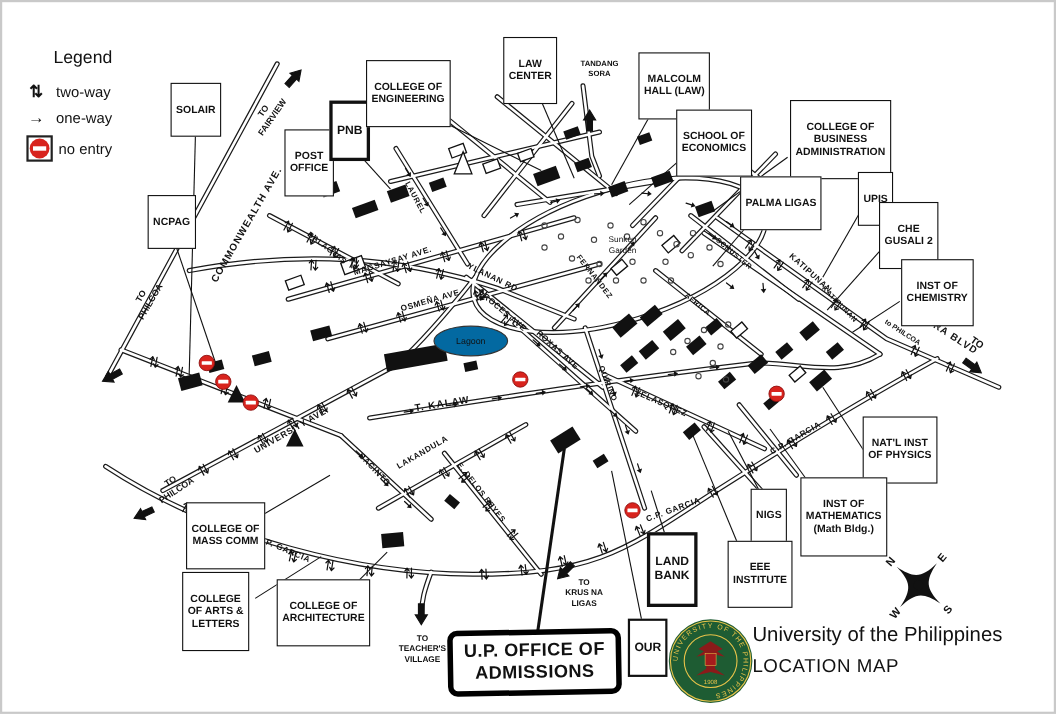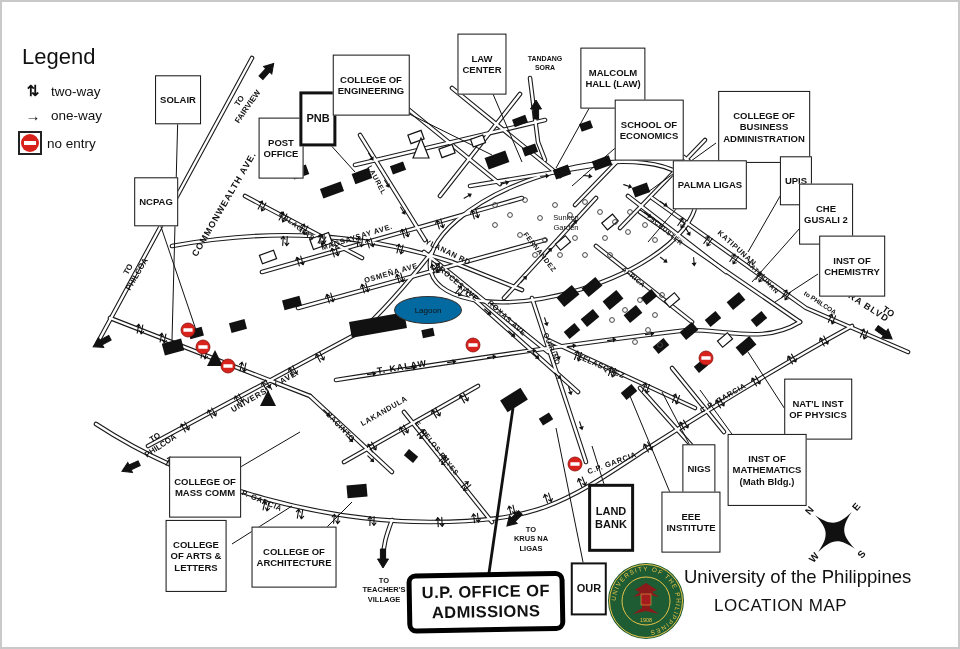--- a/index.html
+++ b/index.html
@@ -21,37 +21,37 @@
        letter-spacing:.4px;padding:5px 10px;transform:translate(-50%,-50%) rotate(-1deg);}
   
   .st{position:absolute;z-index:9;font-size:7.5px;font-weight:700;white-space:nowrap;
       letter-spacing:.6px;transform:translate(-50%,-50%);}
   .big{font-size:9px;letter-spacing:1px;}
   
   .dir{position:absolute;z-index:10;font-size:7.5px;font-weight:700;text-align:center;
        white-space:pre-line;line-height:1.25;transform:translate(-50%,-50%);}
   
   #legend{position:absolute;left:22px;top:44px;z-index:12;}
-  #legend .lt{font-size:22px;font-weight:500;margin-bottom:12px;}
+  #legend .lt{font-size:16px;font-weight:500;margin-bottom:12px;text-align:right;}
   .lrow{display:flex;align-items:center;gap:7px;margin-bottom:7px;font-size:13.5px;}
   .licon{font-size:15px;font-weight:700;width:22px;text-align:center;}
   .ne-box{width:24px;height:24px;border:2px solid #222;background:#fff;box-sizing:border-box;
           display:inline-flex;align-items:center;justify-content:center;}
   .ne-c{width:18px;height:18px;border-radius:50%;background:#d8231d;position:relative;}
   .ne-c::after{content:"";position:absolute;left:3px;right:3px;top:7px;height:4px;background:#fff;}
   
   #lagoon{position:absolute;z-index:9;width:66px;height:26px;border:1.2px solid #333;
           border-radius:50%;display:flex;align-items:center;justify-content:center;
           font-size:8px;transform:translate(-50%,-50%);background:#0369a1;}
   .feat{position:absolute;z-index:9;font-size:7.5px;text-align:center;white-space:pre-line;
         transform:translate(-50%,-50%);line-height:1.3;}
   
   #titleblock{position:absolute;left:684px;top:566px;z-index:12;}
   #titleblock .t1{font-size:18.5px;line-height:1.16;}
-  #titleblock .t2{font-size:17px;margin-top:9px;letter-spacing:.5px;margin-left:30px;}
+  #titleblock .t2{font-size:17px;margin-top:9px;letter-spacing:.5px;}
 </style>
 </head>
 <body>
 
 <div id="stage">
 <div id="frame"></div>
 
 <svg id="map-svg" width="960" height="649" viewBox="0 0 960 649">
   <defs>
     <symbol id="tw" overflow="visible">
@@ -395,21 +395,21 @@
 <div id="legend">
   <div class="lt">Legend</div>
   <div class="lrow">
     <span class="licon">⇅</span>
     <span>two-way</span>
   </div>
   <div class="lrow">
     <span class="licon">→</span>
     <span>one-way</span>
   </div>
-  <div class="lrow" style="margin-left:-4px;gap:5px;">
+  <div class="lrow" style="margin-left:-4px;gap:5px;justify-content:flex-end;">
     <span class="ne-box">
           <span class="ne-c"></span>
         </span>
     <span>no entry</span>
   </div>
 </div>
 
 <div class="lbl" style="left:178px;top:100px">SOLAIR</div>
 <div class="lbl" style="left:156px;top:202px">NCPAG</div>
 <div class="lbl" style="left:281px;top:148px">POST

